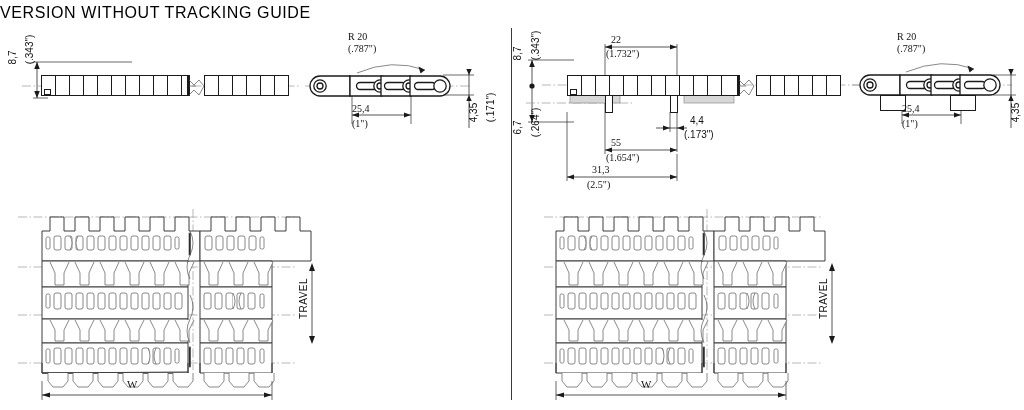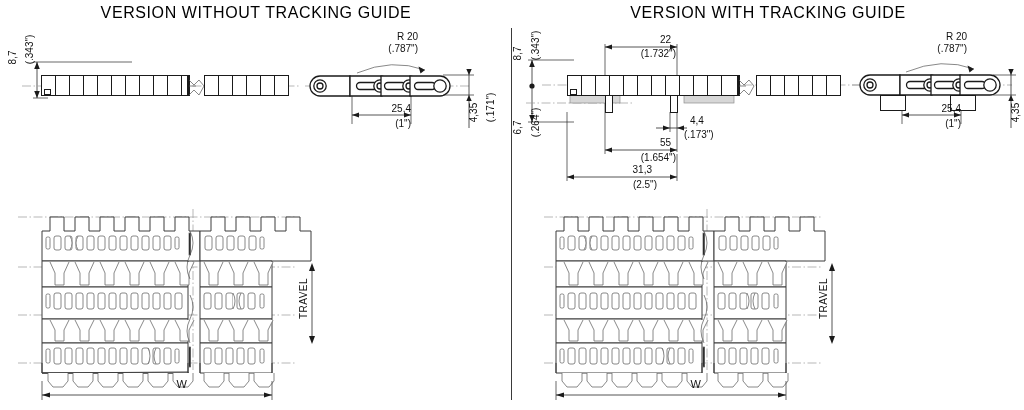--- a/index.html
+++ b/index.html
@@ -6,40 +6,40 @@
   body{width:1024px;height:410px;overflow:hidden;
        font-family:"Liberation Sans","DejaVu Sans",sans-serif;color:#000;}
   #root{position:relative;width:1024px;height:410px;}
 
   .panel{position:absolute;top:0;height:410px;}
   #panel-left{left:0;width:512px;}
   #panel-right{left:512px;width:512px;}
 
   .divider{position:absolute;left:511px;top:28px;width:1px;height:372px;background:#3a3a3a;}
 
-  .title{position:absolute;top:4px;width:100%;text-align:center;
+  .title{position:absolute;top:4px;width:100%;
          font-size:16px;font-weight:normal;letter-spacing:.6px;
          font-family:"Liberation Sans","DejaVu Sans",sans-serif;white-space:nowrap;}
 
   svg{position:absolute;left:0;top:0;overflow:visible;}
   .ln{stroke:#1a1a1a;stroke-width:1;fill:none;shape-rendering:crispEdges;}
   .ln2{stroke:#1a1a1a;stroke-width:1.3;fill:none;}
   .thin{stroke:#555;stroke-width:.7;fill:none;}
   .center{stroke:#9a9a9a;stroke-width:.7;fill:none;stroke-dasharray:9 2.5 1.5 2.5;}
   .dimline{stroke:#2a2a2a;stroke-width:.8;fill:none;}
   .ext{stroke:#2a2a2a;stroke-width:.7;fill:none;}
   .fillw{fill:#ffffff;}
   .fillg{fill:#d7d7d7;stroke:#8e8e8e;stroke-width:.7;}
   .fillk{fill:#1a1a1a;}
   .plan{stroke:#3c3c3c;stroke-width:1;fill:#ffffff;}
   .planin{stroke:#6a6a6a;stroke-width:.8;fill:#ffffff;}
 
   .lbl{position:absolute;font-size:10px;line-height:11px;white-space:nowrap;
        font-family:"Liberation Sans","DejaVu Sans",sans-serif;color:#111;}
-  .lbl.c{text-align:right;}
+  .lbl.c{text-align:left;font-family:Liberation Serif, serif;}
   .rot{transform-origin:50% 50%;transform:rotate(-90deg);}
   .big{font-size:11px;}
 </style>
 </head>
 <body>
 
 <div id="root">
 
   <div class="divider"></div>
 
@@ -347,21 +347,20 @@
       <span>TRAVEL</span>
     </div>
 
     <div class="lbl c big" style="left:127px;top:379px;width:60px;">
       <span>W</span>
     </div>
   </div>
 
   <div class="panel" id="panel-right">
 
-    <div class="title">VERSION WITH TRACKING GUIDE</div>
 
     <svg width="512" height="200">
 
       <g>
         <line class="dimline" x1="20" y1="60" x2="20" y2="86"></line>
         <polygon class="fillk" points="20,60 17.2,67 22.8,67"></polygon>
         <circle class="fillk" cx="20" cy="86" r="2.6"></circle>
         <line class="ext" x1="16" y1="60" x2="62" y2="60"></line>
       </g>
       <g>

